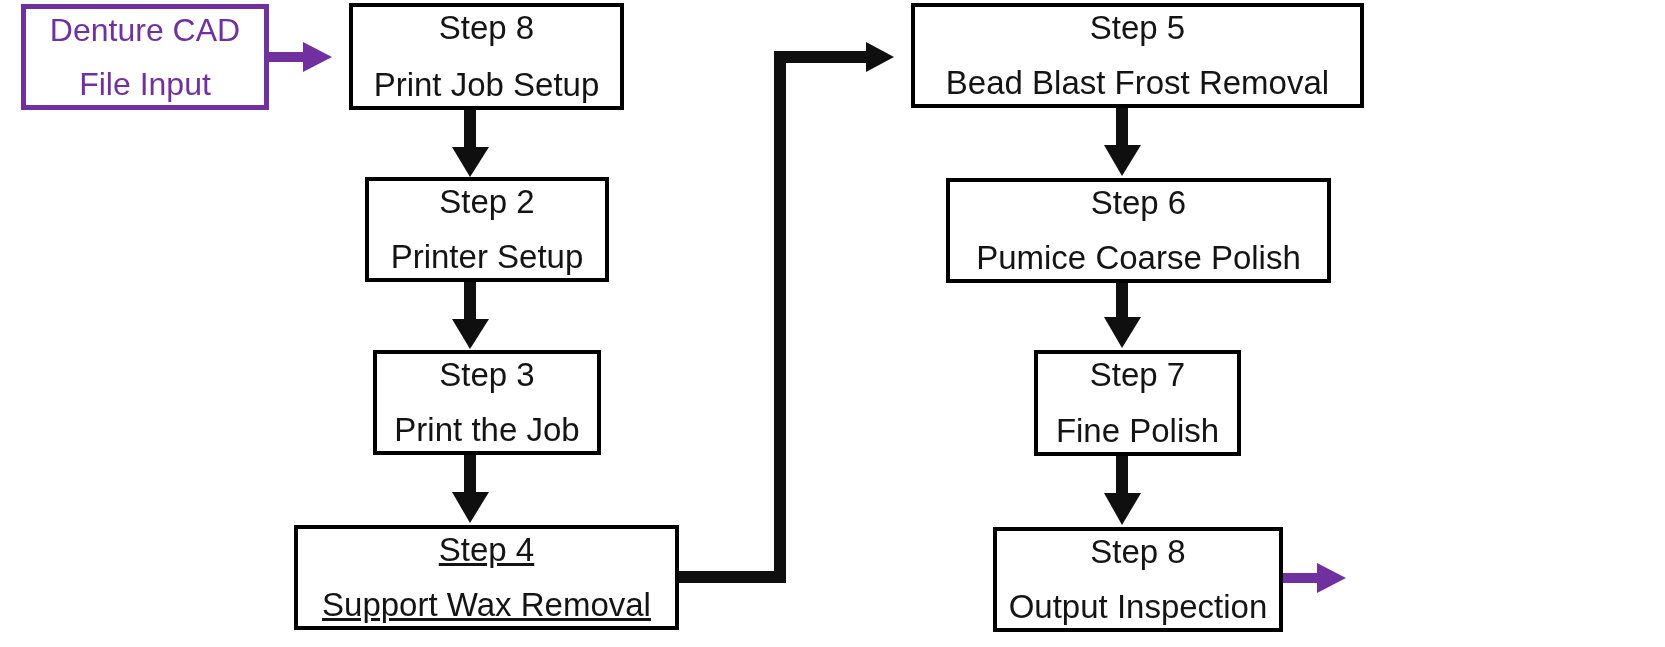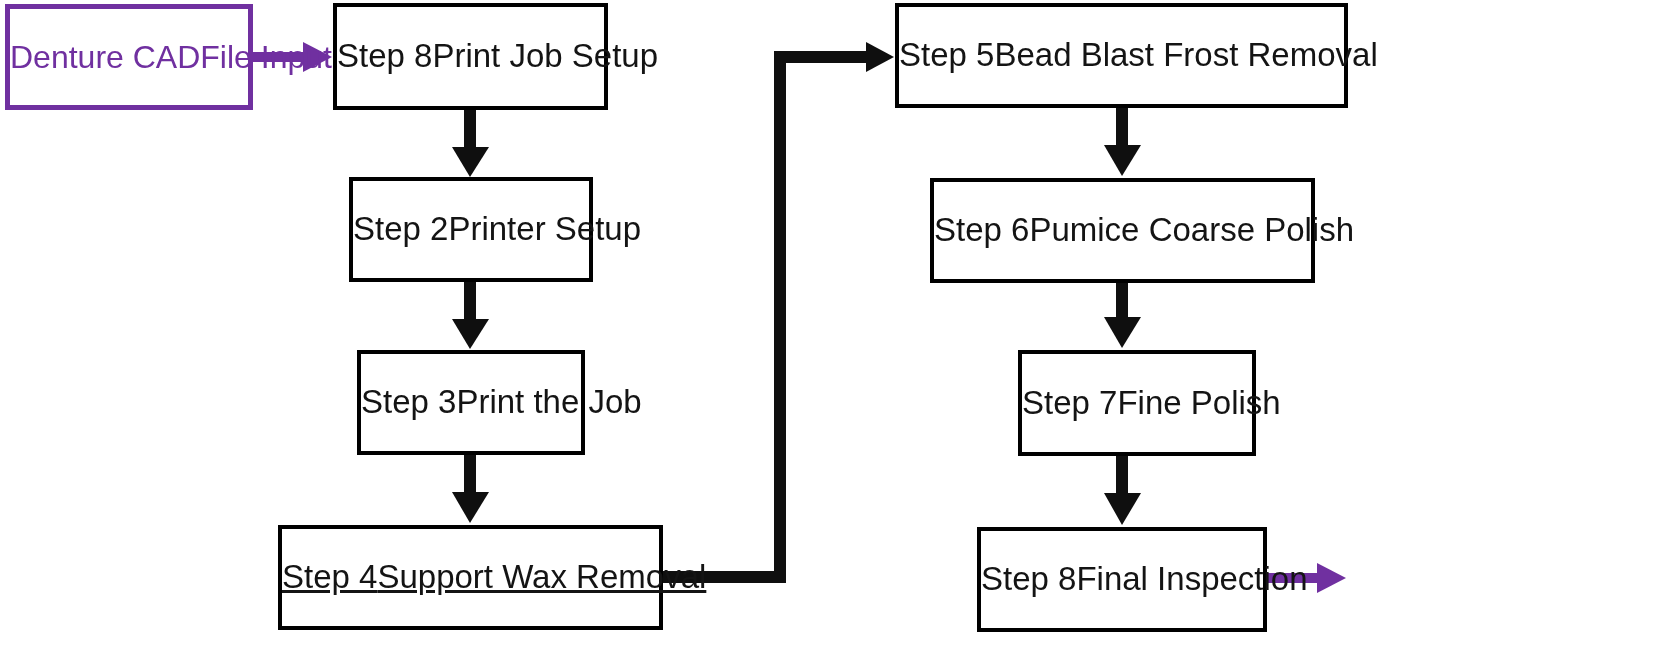--- a/index.html
+++ b/index.html
@@ -25,43 +25,45 @@
   .black-fill   { fill: var(--flow_black, #0f0f0f); stroke: none; }
   .purple-stroke{ stroke: var(--accent_purple, #7030A0); fill: none; }
   .purple-fill  { fill: var(--accent_purple, #7030A0); stroke: none; }
 
   .node {
     position: absolute;
     box-sizing: border-box;
     background: #ffffff;
     border: 4px solid var(--box_border_black, #000000);
     display: flex;
+    flex-direction: column;
     align-items: center;
-    justify-content: flex-start;
+    justify-content: space-between;
     text-align: center;
     color: #141414;
     font-size: 33px;
     line-height: 1.28;
     white-space: nowrap;
+    margin-left: 16px;
   }
   .node.purple {
     border: 5px solid var(--accent_purple, #7030A0);
     color: var(--accent_purple, #7030A0);
     font-size: 32px;
     line-height: 1.32;
   }
 
   #node-input  { left: 5px;    top: 4px;   width: 248px; height: 106px; }
   #node-step1  { left: 333px;  top: 3px;   width: 275px; height: 107px; }
   #node-step2  { left: 349px;  top: 177px; width: 244px; height: 105px; }
   #node-step3  { left: 357px;  top: 350px; width: 228px; height: 105px; }
   #node-step4  { left: 278px;  top: 525px; width: 385px; height: 105px; text-decoration: underline; }
   #node-step5  { left: 895px;  top: 3px;   width: 453px; height: 105px; }
   #node-step6  { left: 930px;  top: 178px; width: 385px; height: 105px; }
-  #node-step7  { left: 1018px; top: 350px; width: 238px; height: 106px; }
+  #node-step7  { left: 1018px; top: 350px; width: 207px; height: 106px; }
   #node-step8  { left: 977px;  top: 527px; width: 290px; height: 105px; }
   #node-output { left: 1348px; top: 525px; width: 309px; height: 108px; }
 </style>
 </head>
 <body>
 
 <div class="canvas">
 
   <svg class="connectors" viewBox="0 0 1665 647">
 
@@ -146,17 +148,17 @@
     <span>Pumice Coarse Polish</span>
   </div>
 
   <div class="node" id="node-step7">
     <span>Step 7</span>
     <span>Fine Polish</span>
   </div>
 
   <div class="node" id="node-step8">
     <span>Step 8</span>
-    <span>Final Inspection</span>
+    <span>Output Inspection</span>
   </div>
 
 
 </div>
 
 </body></html>

